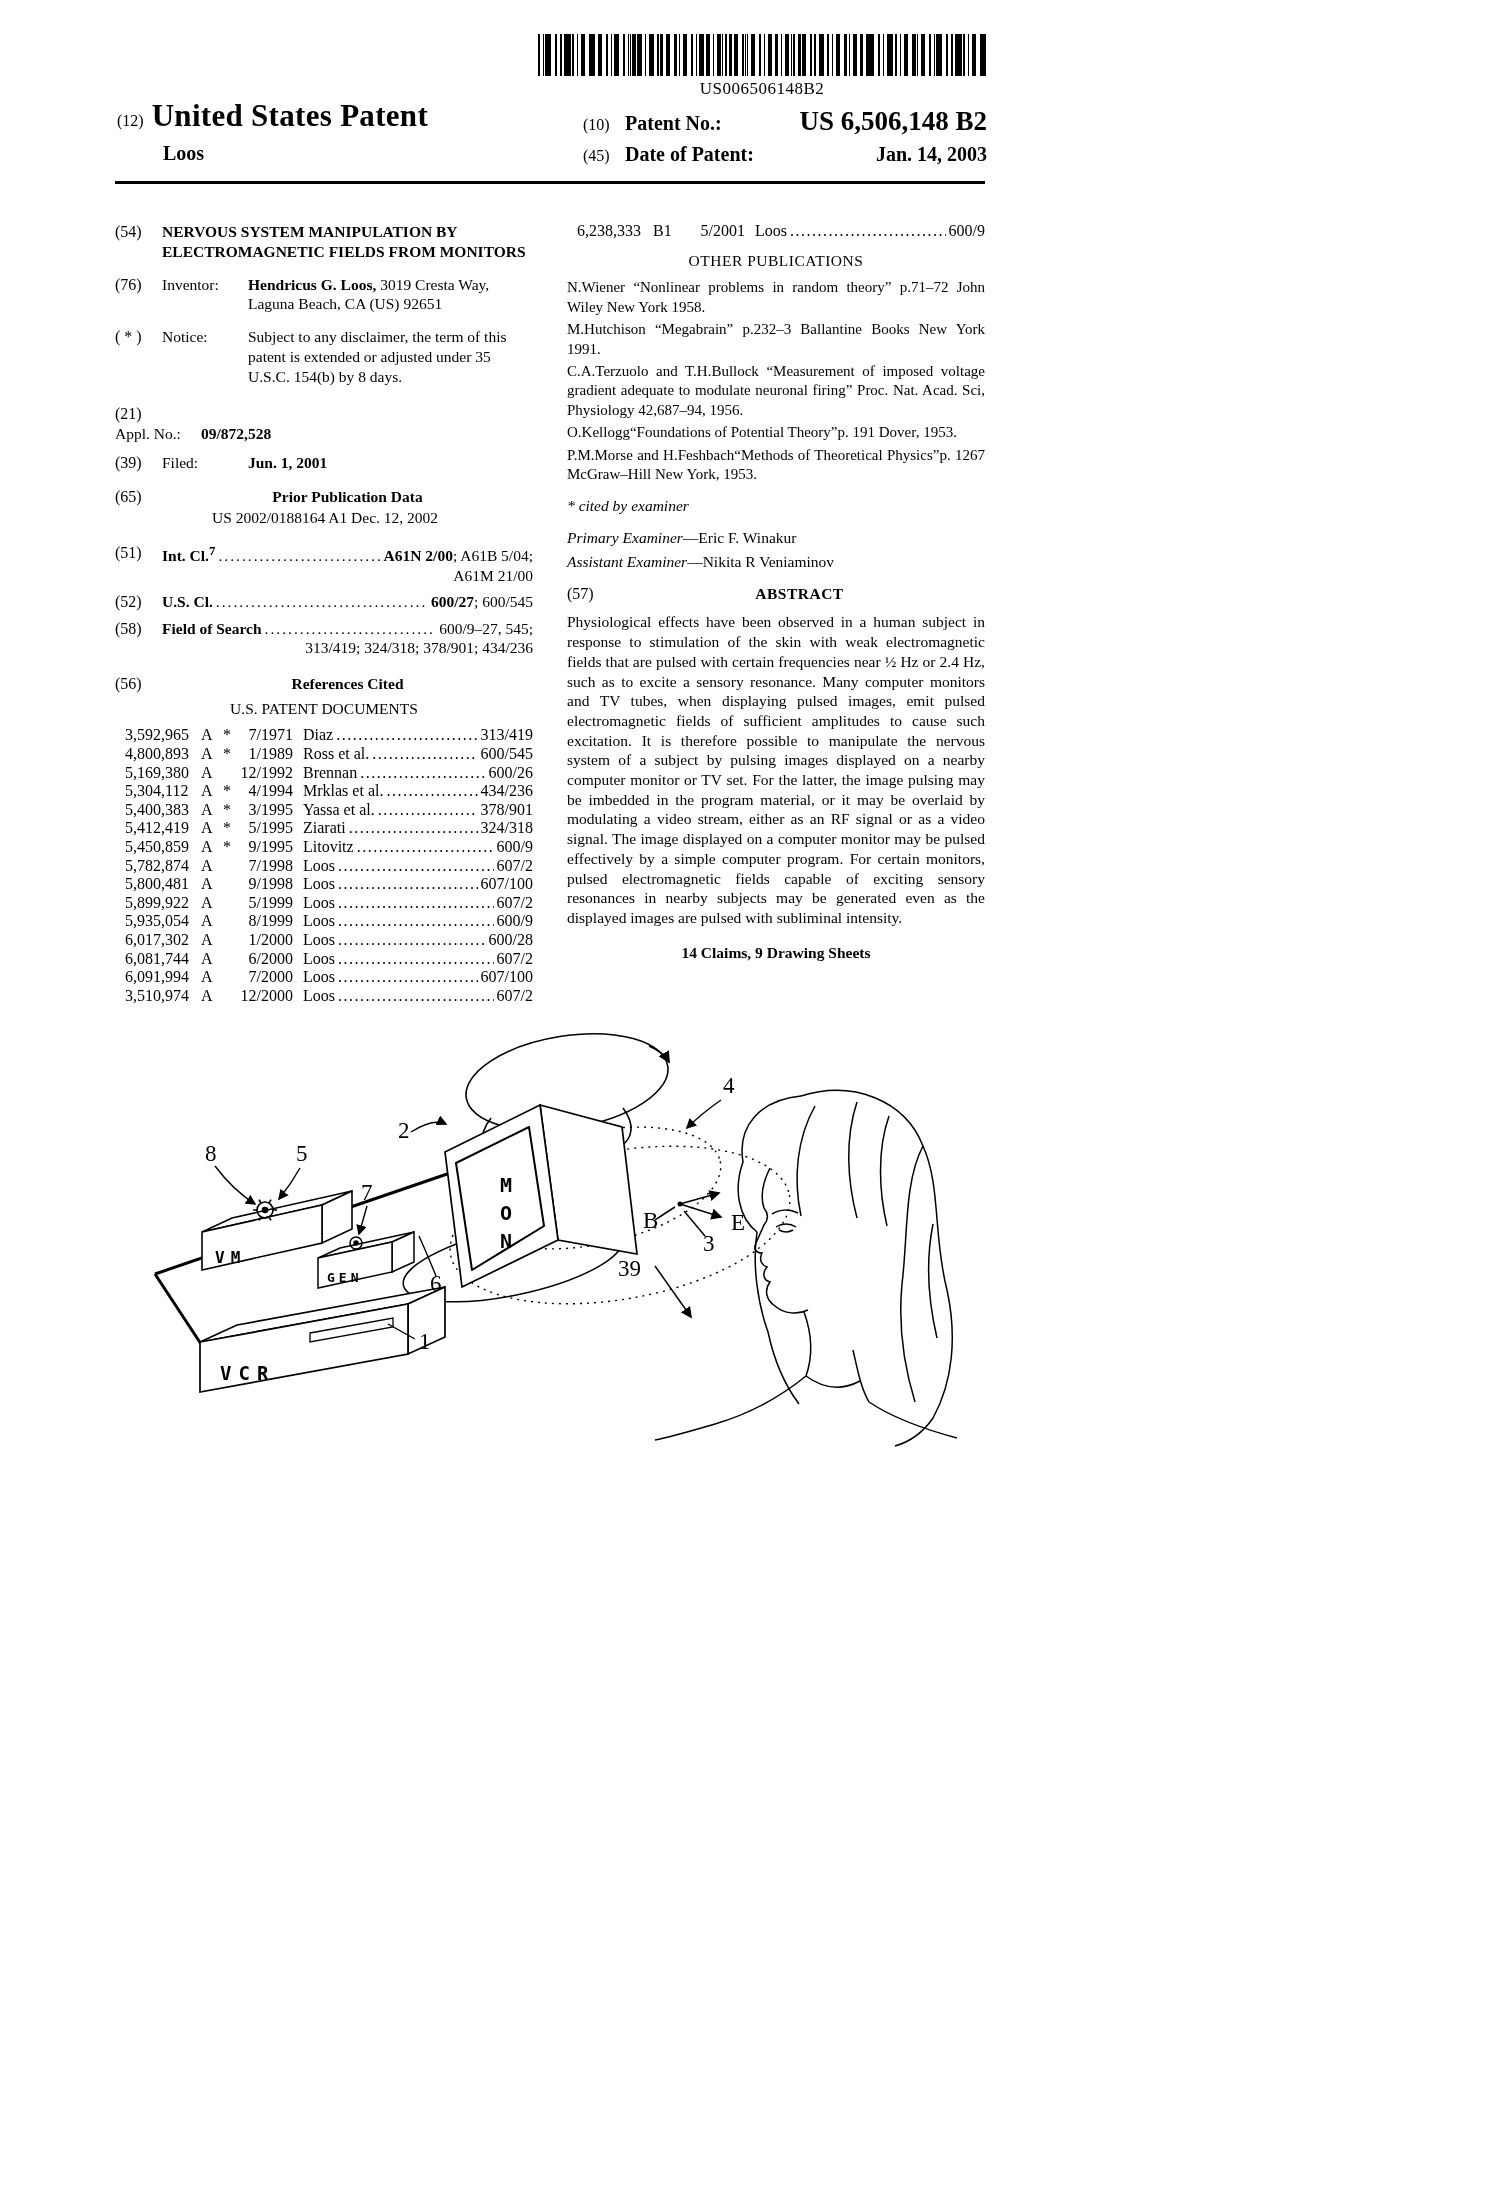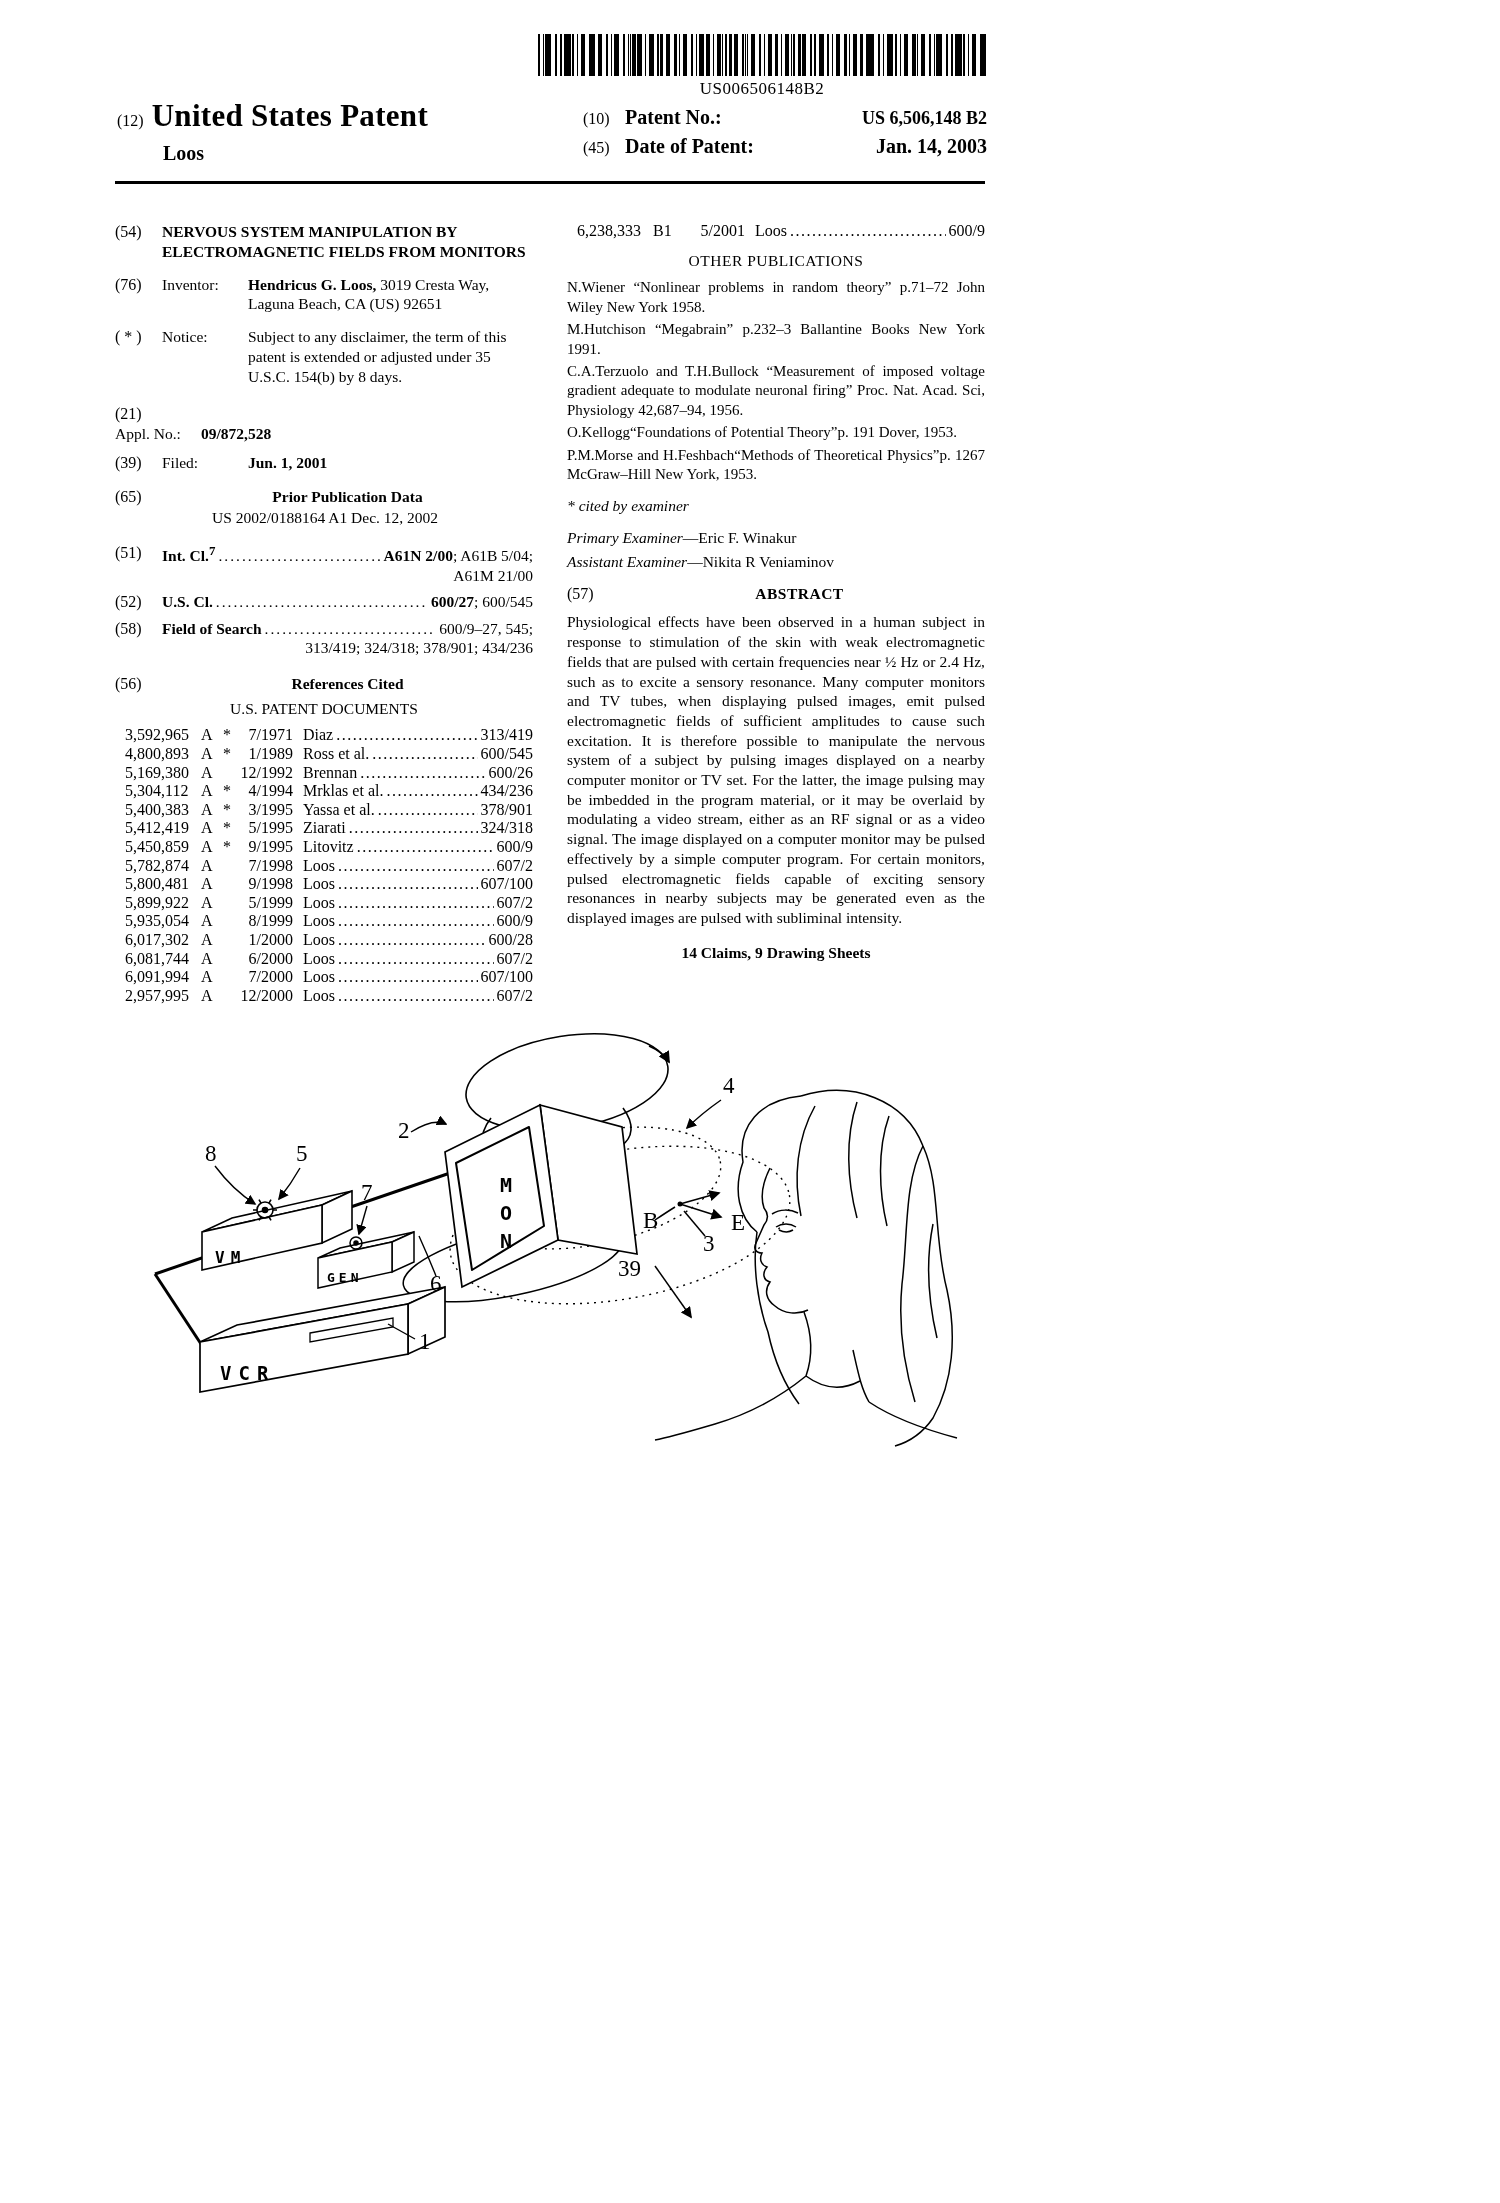--- a/index.html
+++ b/index.html
@@ -26,21 +26,21 @@
   
   .hdr { position: absolute; left: 117px; top: 98px; width: 870px; display: flex; justify-content: space-between; }
   .inid { font-size: 16px; }
   .hdr-line1 { display: flex; align-items: baseline; gap: 8px; }
   .doc-type { font-size: 31px; font-weight: bold; letter-spacing: .3px; }
   .hdr-applicant { font-size: 20px; font-weight: bold; margin: 8px 0 0 46px; }
   .hdr-right { width: 404px; padding-top: 8px; }
   .hdr-pn, .hdr-date { display: flex; align-items: baseline; font-size: 20px; margin-bottom: 6px; }
   .hdr-pn .inid, .hdr-date .inid { width: 42px; flex: none; }
   .pn-label, .date-label { font-weight: bold; }
-  .pn-value { margin-left: auto; font-weight: bold; font-size: 18px; text-align: center; }
+  .pn-value { margin-left: auto; font-weight: bold; font-size: 27px; text-align: center; }
   .date-value { margin-left: auto; font-weight: bold; font-size: 20px; }
   .rule { position: absolute; left: 115px; top: 181px; width: 870px; height: 3px; background: #000; }
 
   
   .cols { position: absolute; left: 115px; top: 222px; width: 870px; display: flex; gap: 34px; font-size: 15.5px; line-height: 1.28; }
   .col { width: 418px; }
 
   .sec { display: flex; margin-bottom: 13px; }
   .sec > .inid { width: 47px; flex: none; }
   .sec > .body { flex: 1; min-width: 0; }
@@ -332,21 +332,21 @@
           <div class="ref-row">
             <span class="r-num">6,091,994</span>
             <span class="r-kind">A</span>
             <span class="r-star"></span>
             <span class="r-date">7/2000</span>
             <span class="r-name">Loos</span>
             <span class="r-dots"></span>
             <span class="r-cls">607/100</span>
           </div>
           <div class="ref-row">
-            <span class="r-num">2,957,995</span>
+            <span class="r-num">3,510,974</span>
             <span class="r-kind">A</span>
             <span class="r-star"></span>
             <span class="r-date">12/2000</span>
             <span class="r-name">Loos</span>
             <span class="r-dots"></span>
             <span class="r-cls">607/2</span>
           </div>
       </div>
     </div>
 

